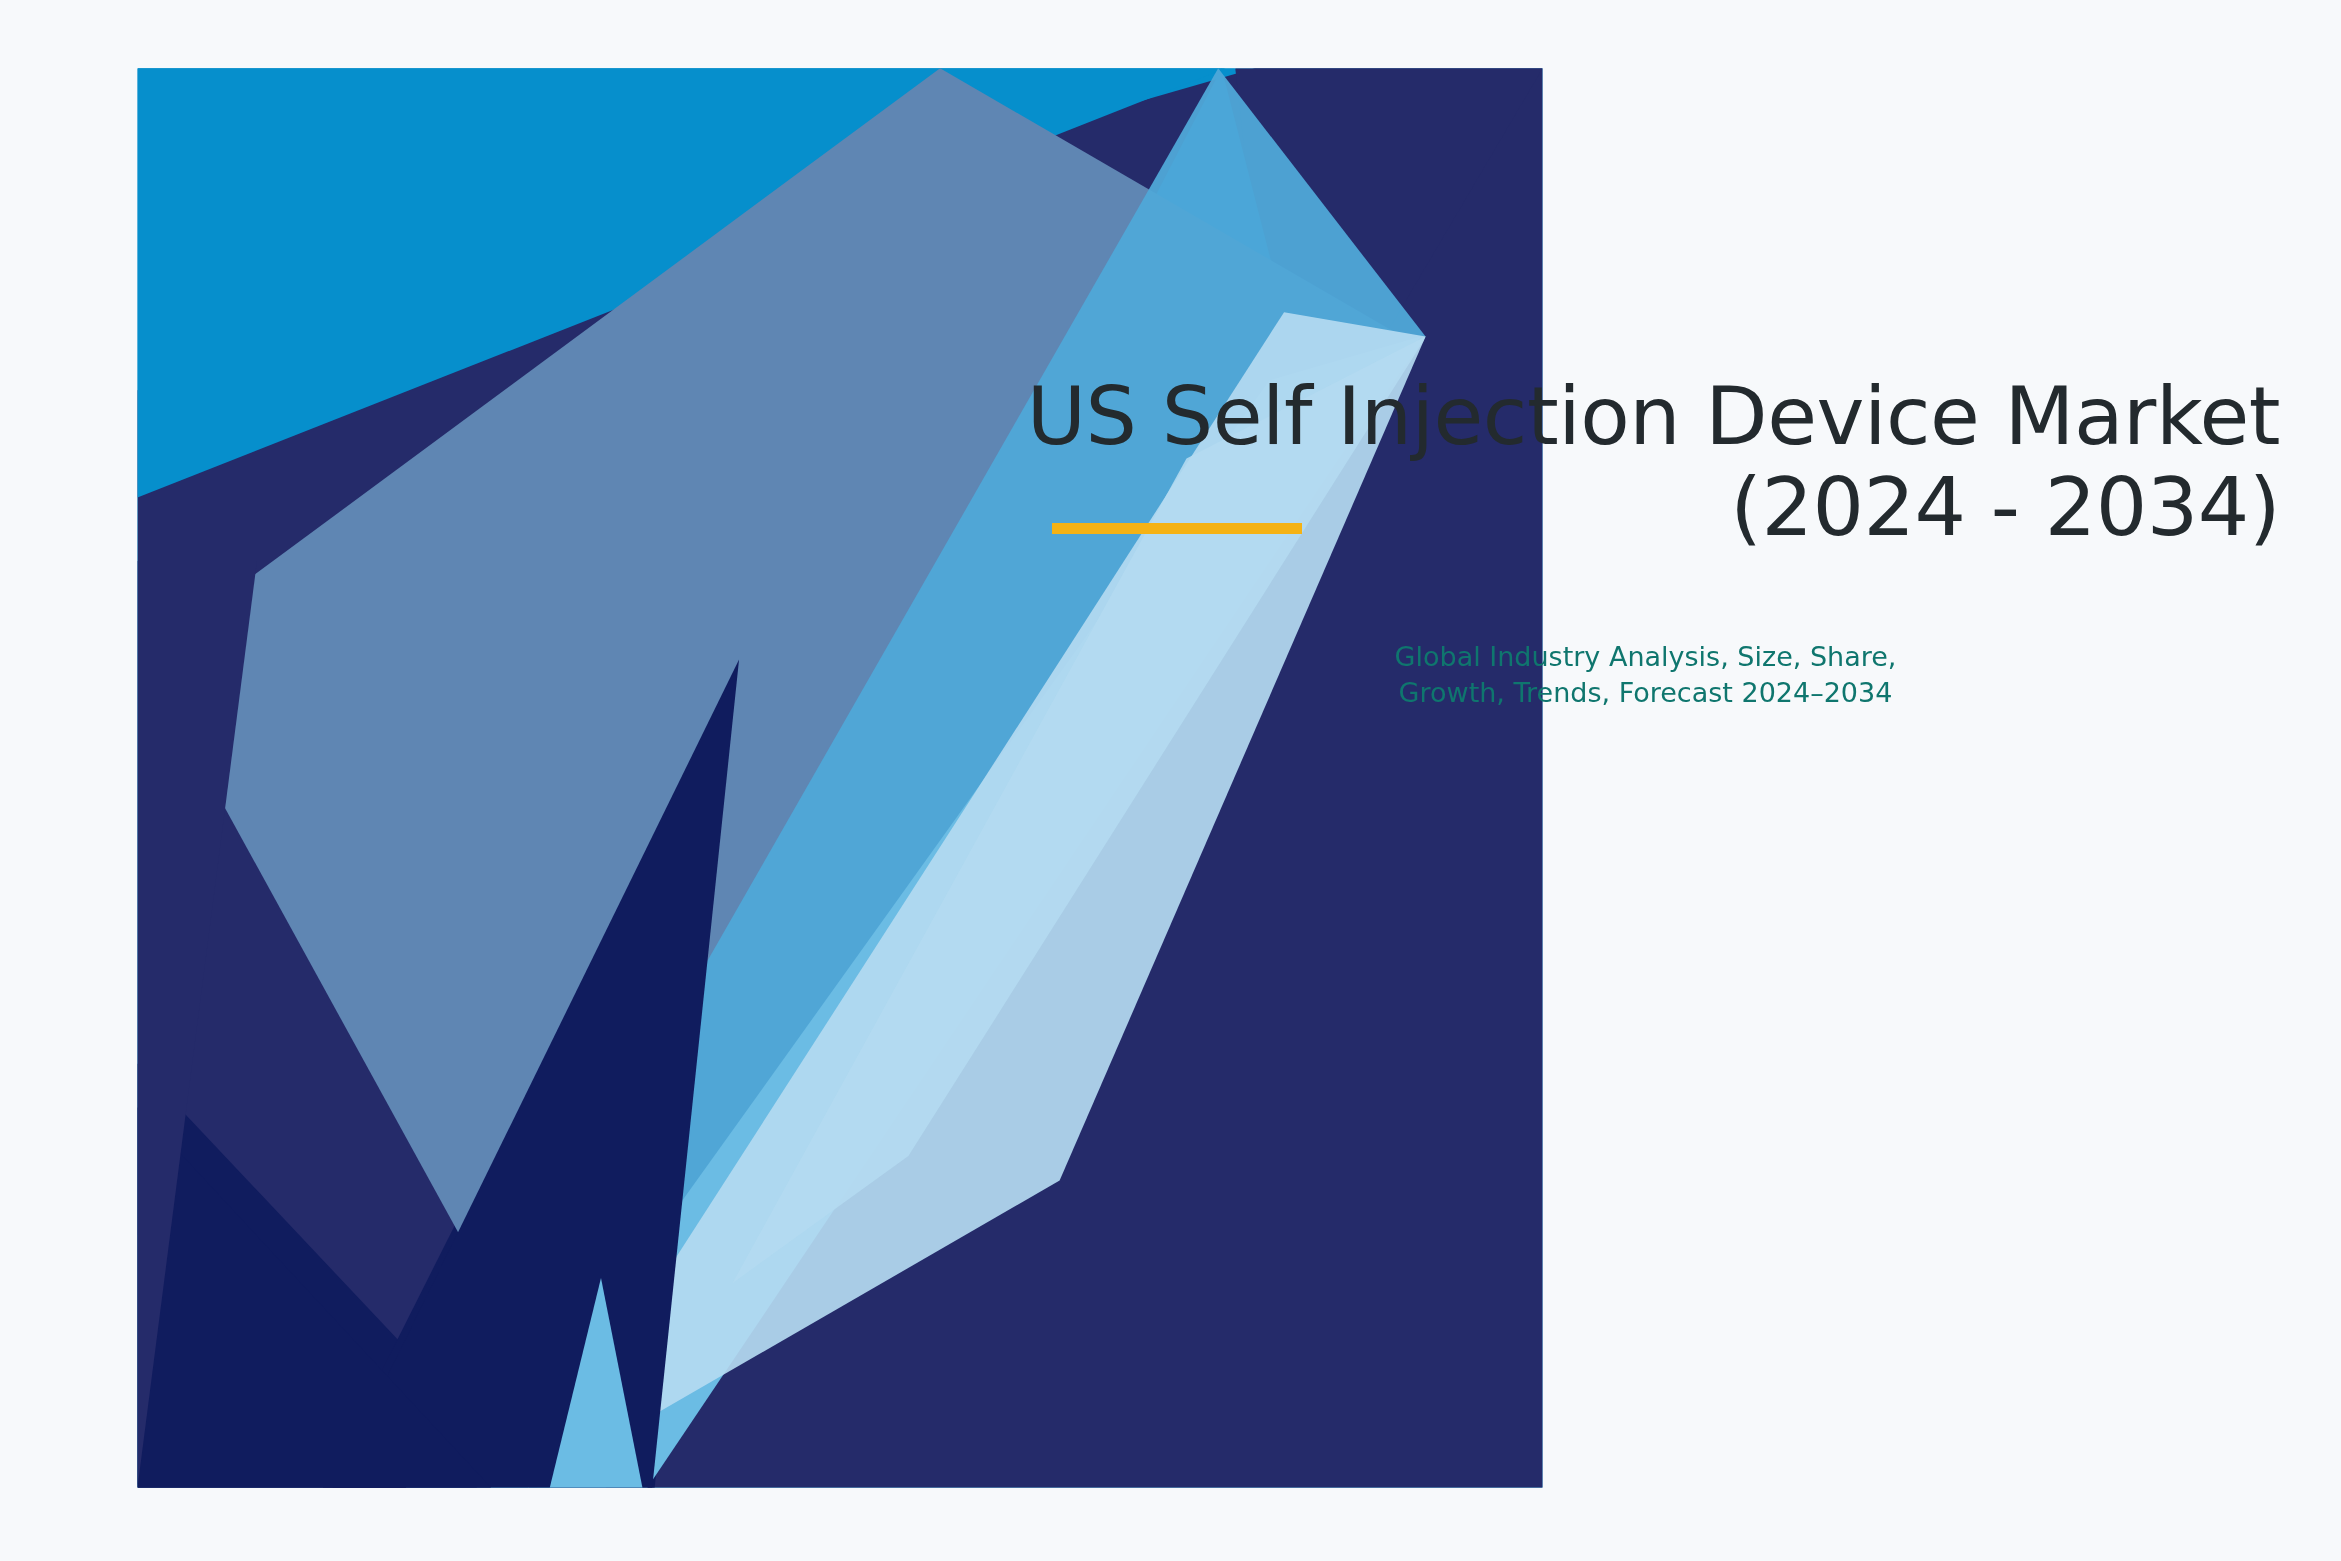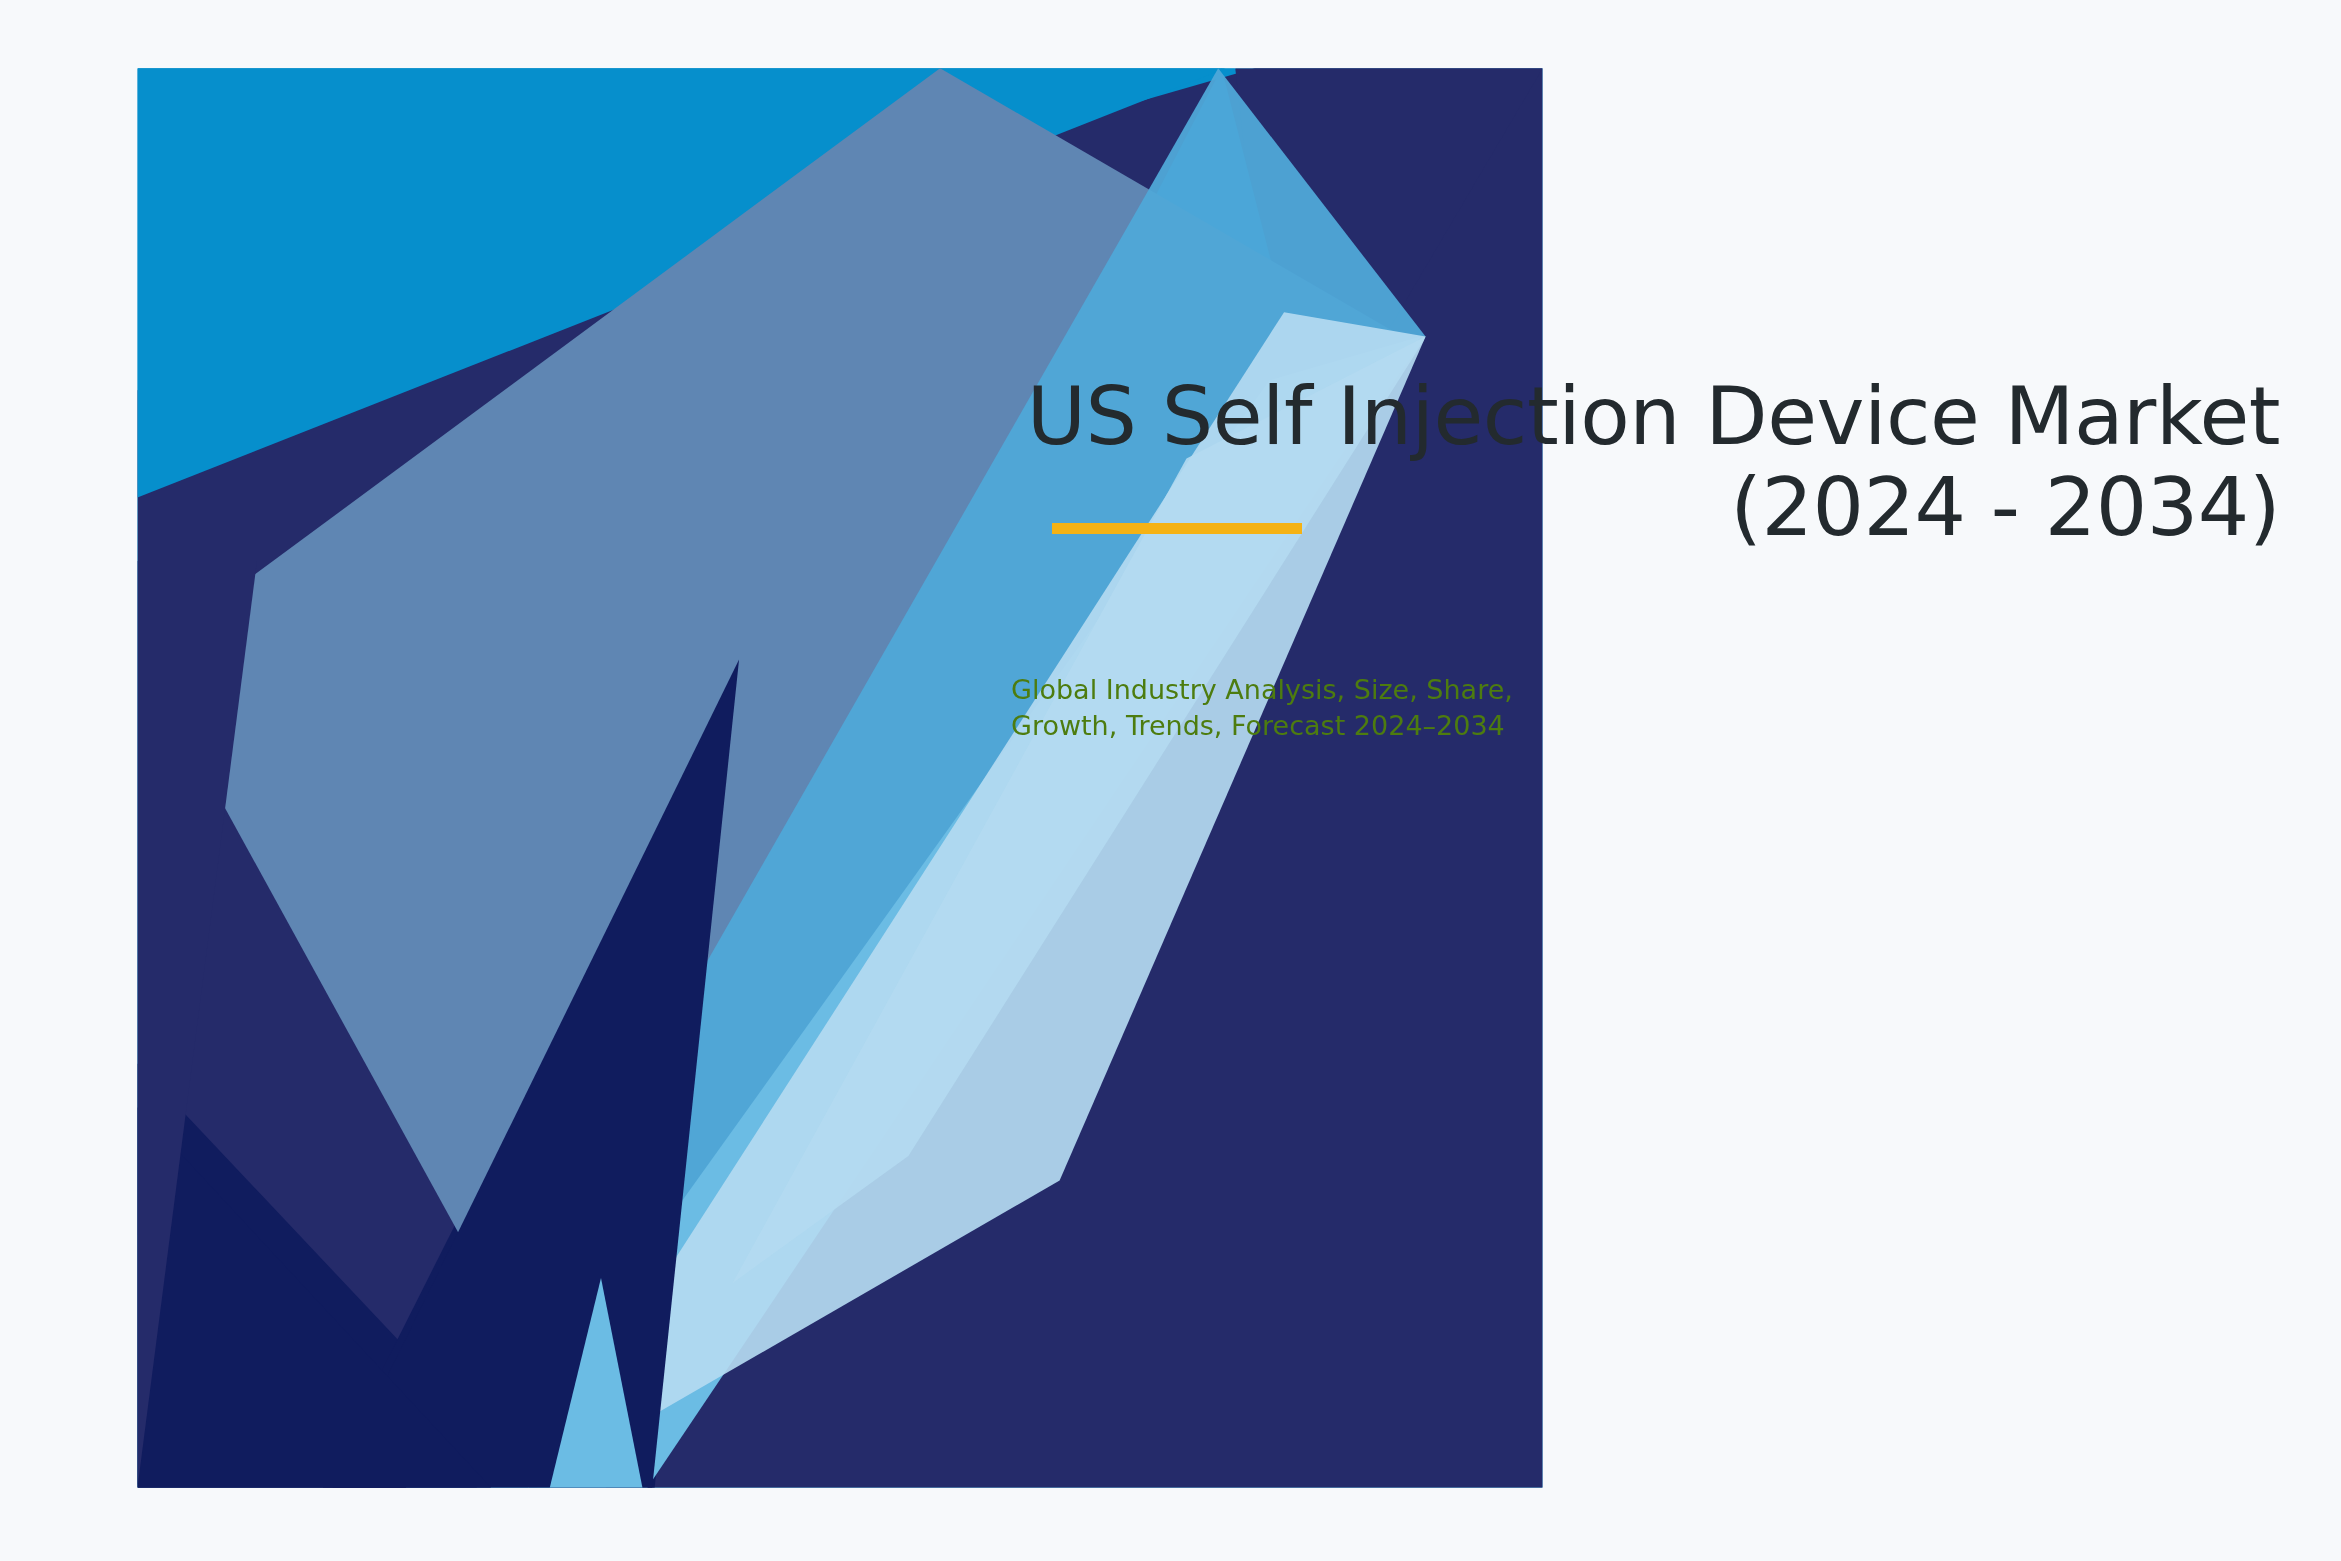--- a/index.html
+++ b/index.html
@@ -52,26 +52,26 @@
     left: 1017px;
     top: 523px;
     width: 250px;
     height: 10.7px;
     background: #F5B215;
     z-index: 2;
   }
   #report-subtitle {
     position: absolute;
     left: 976px;
-    top: 672px;
+    top: 639px;
     width: 1269px;
-    text-align: left;
+    text-align: center;
     font-size: 27px;
     line-height: 1.34;
-    color: #4d7c0f;
+    color: #0f766e;
     font-weight: 400;
     white-space: pre-line;
   }
 </style>
 </head>
 <body>
 
 <div id="cover-page">
 
   <svg id="cover-artwork" viewBox="0 0 4800 3200" width="2342" height="1561" preserveAspectRatio="none" xmlns="http://www.w3.org/2000/svg">

